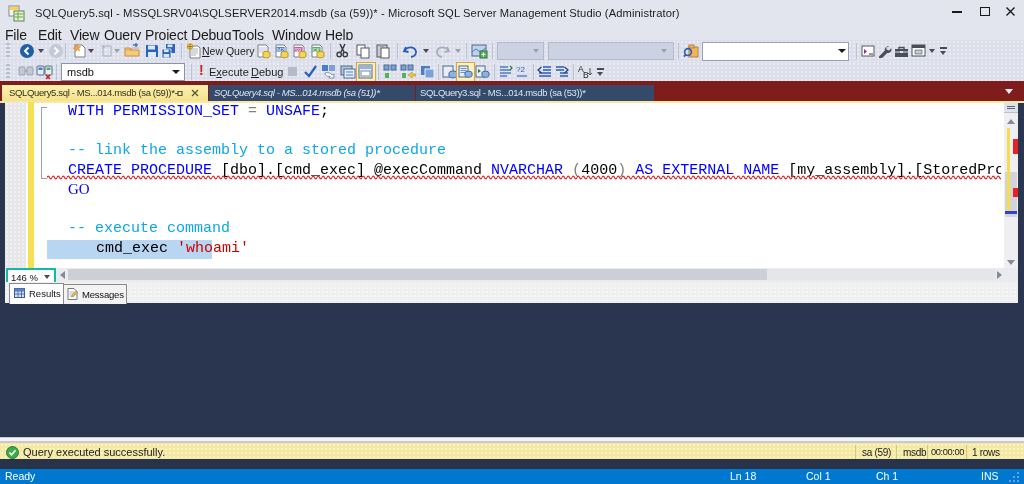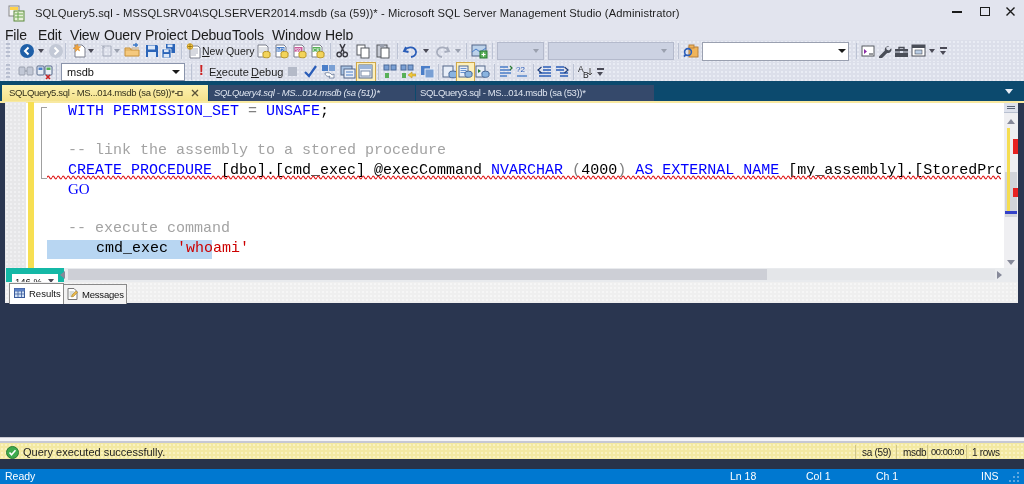--- a/index.html
+++ b/index.html
@@ -4,21 +4,21 @@
 <style>
   html,body{margin:0;padding:0;}
   body{width:1024px;height:484px;overflow:hidden;font-family:"Liberation Sans",sans-serif;}
   #app{position:relative;width:1024px;height:484px;background:#2a3650;}
   .abs{position:absolute;}
   
   #titlebar{left:0;top:0;width:1024px;height:27px;background:#e2e4ee;}
   #menubar{left:0;top:27px;width:1024px;height:13px;background:#e2e4ee;font-size:14px;letter-spacing:-0.2px;color:#1b1b1b;text-align:center;}
   #toolbar1{left:0;top:40px;width:1024px;height:22px;background:#dcdfea;background-image:radial-gradient(#e9ecf4 26%, rgba(0,0,0,0) 27%);background-size:4px 4px;}
   #toolbar2{left:0;top:62px;width:1024px;height:19px;background:#dcdfea;background-image:radial-gradient(#e9ecf4 26%, rgba(0,0,0,0) 27%);background-size:4px 4px;}
-  #tabstrip{left:0;top:81px;width:1024px;height:20px;background:#0c4a6e;}
+  #tabstrip{left:0;top:81px;width:1024px;height:20px;background:#7f1d1d;}
   #yline{left:0;top:101px;width:1024px;height:2px;background:#f8e9a1;}
   #editor{left:0;top:103px;width:1024px;height:165px;background:#fff;}
   #edgeL{left:0;top:103px;width:5px;height:381px;background:#2a3650;}
   #edgeR{left:1018px;top:103px;width:6px;height:381px;background:#2a3650;}
   #glyphmargin{left:5px;top:102px;width:21px;height:166px;background:#e7e7e9;background-image:radial-gradient(#f0f0f2 26%, rgba(0,0,0,0) 27%);background-size:4px 4px;}
   #changebar{left:28px;top:102px;width:5.5px;height:166px;background:#f7df52;}
   #hscroll{left:5px;top:268px;width:1013px;height:14px;background:#e9ebee;}
   #resulttabs{left:5px;top:282px;width:1013px;height:21px;background:#efefef;background-image:radial-gradient(#f6f6f6 26%, rgba(0,0,0,0) 27%);background-size:4px 4px;}
   #grid{left:5px;top:303px;width:1011px;height:134px;background:#ffffff;border-right:2px solid #9aa2b0;}
   #belowgrid{left:0;top:437px;width:1024px;height:6px;background:linear-gradient(#c9c9d2 0 1.5px,#f4f4f7 1.5px 4px,#c6c8d4 4px 6px);}
@@ -28,21 +28,21 @@
   
   .mi{position:absolute;top:0;}
   
   .grip{width:4px;height:16px;background-image:repeating-linear-gradient(#b9bfd0 0 2px,transparent 2px 4px);}
   .tsep{width:1px;height:16px;background:#bcc3d4;}
   .caret{width:0;height:0;border-left:3px solid transparent;border-right:3px solid transparent;border-top:4px solid #4a4a56;}
   .caretg{border-top-color:#9aa0ae;}
   
   .codeline{position:absolute;left:47px;font-family:"Liberation Mono",monospace;font-size:15px;line-height:19.5px;white-space:pre;color:#000;margin-left:21px;}
   .kw{color:#0000ff;}
-  .cm{color:#a3a3a3;}
+  .cm{color:#0ea5e9;}
   .op{color:#808080;}
   .str{color:#cc0000;}
 </style>
 </head>
 <body>
 <div id="app">
 
   <div class="abs" id="titlebar">
     <svg class="abs" style="left:8px;top:5px" width="17" height="17" viewBox="0 0 17 17">
       <rect x="1" y="1" width="10" height="10" fill="#f6f6f6" stroke="#888" stroke-width="1"></rect>
@@ -402,21 +402,21 @@
     <div class="abs" style="left:3px;top:16px;width:0;height:0;border-left:4px solid transparent;border-right:4px solid transparent;border-bottom:5px solid #868999;"></div>
     <div class="abs" style="left:1px;top:69px;width:12px;height:45px;background:#d2d4da;"></div>
     <div class="abs" style="left:3px;top:25px;width:3px;height:85px;background:#f5dd51;"></div>
     <div class="abs" style="left:9px;top:36px;width:4.5px;height:15px;background:#e82222;"></div>
     <div class="abs" style="left:9px;top:85px;width:4.5px;height:9px;background:#e82222;"></div>
     <div class="abs" style="left:1px;top:108px;width:12px;height:2.5px;background:#3442c8;"></div>
     <div class="abs" style="left:3px;top:157px;width:0;height:0;border-left:4px solid transparent;border-right:4px solid transparent;border-top:5px solid #868999;"></div>
   </div>
 
   <div class="abs" id="hscroll">
-    <div class="abs" style="left:1px;top:0;width:46px;height:13px;background:#fff;border:6px solid #14b8a6;font-size:9.5px;">
+    <div class="abs" style="left:1px;top:0;width:46px;height:13px;background:#fff;border:2px solid #14b8a6;font-size:9.5px;">
       <div class="abs" style="left:3px;top:1.5px;color:#111;">146 %</div>
       <div class="abs caret" style="left:36px;top:5px;"></div>
     </div>
     <div class="abs" style="left:55px;top:3px;width:0;height:0;border-top:4px solid transparent;border-bottom:4px solid transparent;border-right:5px solid #868999;"></div>
     <div class="abs" style="left:63px;top:1px;width:927px;height:11px;background:#e4e6e9;"></div>
     <div class="abs" style="left:63px;top:1px;width:699px;height:11px;background:#cdcfd6;"></div>
     <div class="abs" style="left:992px;top:3px;width:0;height:0;border-top:4px solid transparent;border-bottom:4px solid transparent;border-left:5px solid #868999;"></div>
   </div>
 
   <div class="abs" id="resulttabs">

